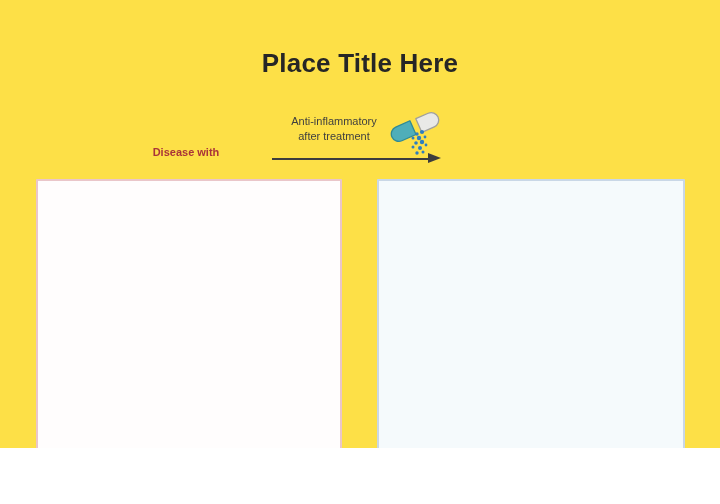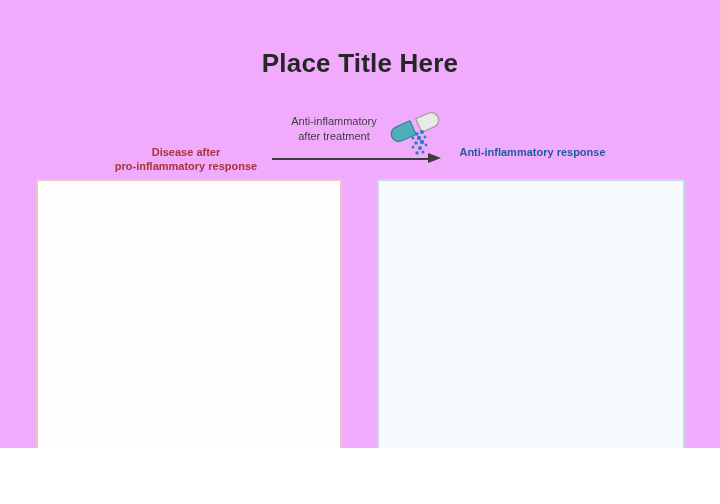--- a/index.html
+++ b/index.html
@@ -1,20 +1,20 @@
 <!DOCTYPE html>
 <html><head>
 <meta charset="utf-8">
 <style>
   html, body { margin: 0; padding: 0; background: #ffffff; }
   .canvas {
     position: relative;
     width: 720px;
     height: 448px;
-    background: #f0abfc;
+    background: #fde047;
     font-family: "Liberation Sans", sans-serif;
     overflow: hidden;
   }
   .title {
     position: absolute;
     left: 0; top: 48px;
     width: 720px;
     margin: 0;
     text-align: center;
     font-size: 26px;
@@ -65,31 +65,29 @@
   }
 </style>
 </head>
 <body>
 
 <div class="canvas">
 
   <h1 class="title">Place Title Here</h1>
 
   <div class="label label-left">
-    <span class="line">Disease after</span>
-    <span class="line">pro-inflammatory response</span>
+    <span class="line">Disease with</span>
   </div>
 
   <div class="label label-mid">
     <span class="line">Anti-inflammatory</span>
     <span class="line">after treatment</span>
   </div>
 
   <div class="label label-right">
-    <span class="line">Anti-inflammatory response</span>
   </div>
 
   <div class="arrow-line"></div>
   <div class="arrow-head"></div>
 
   <svg class="capsule" viewBox="0 0 52 48" aria-hidden="true">
 
     <g transform="translate(1,15) rotate(-24 11 7.5)">
       <path d="M23,0 L7.5,0 A7.5,7.5 0 0 0 7.5,15 L23,15 Z" fill="#4FAEB9" stroke="#2F8A96" stroke-width="1.3" stroke-linejoin="round"></path>
     </g>

